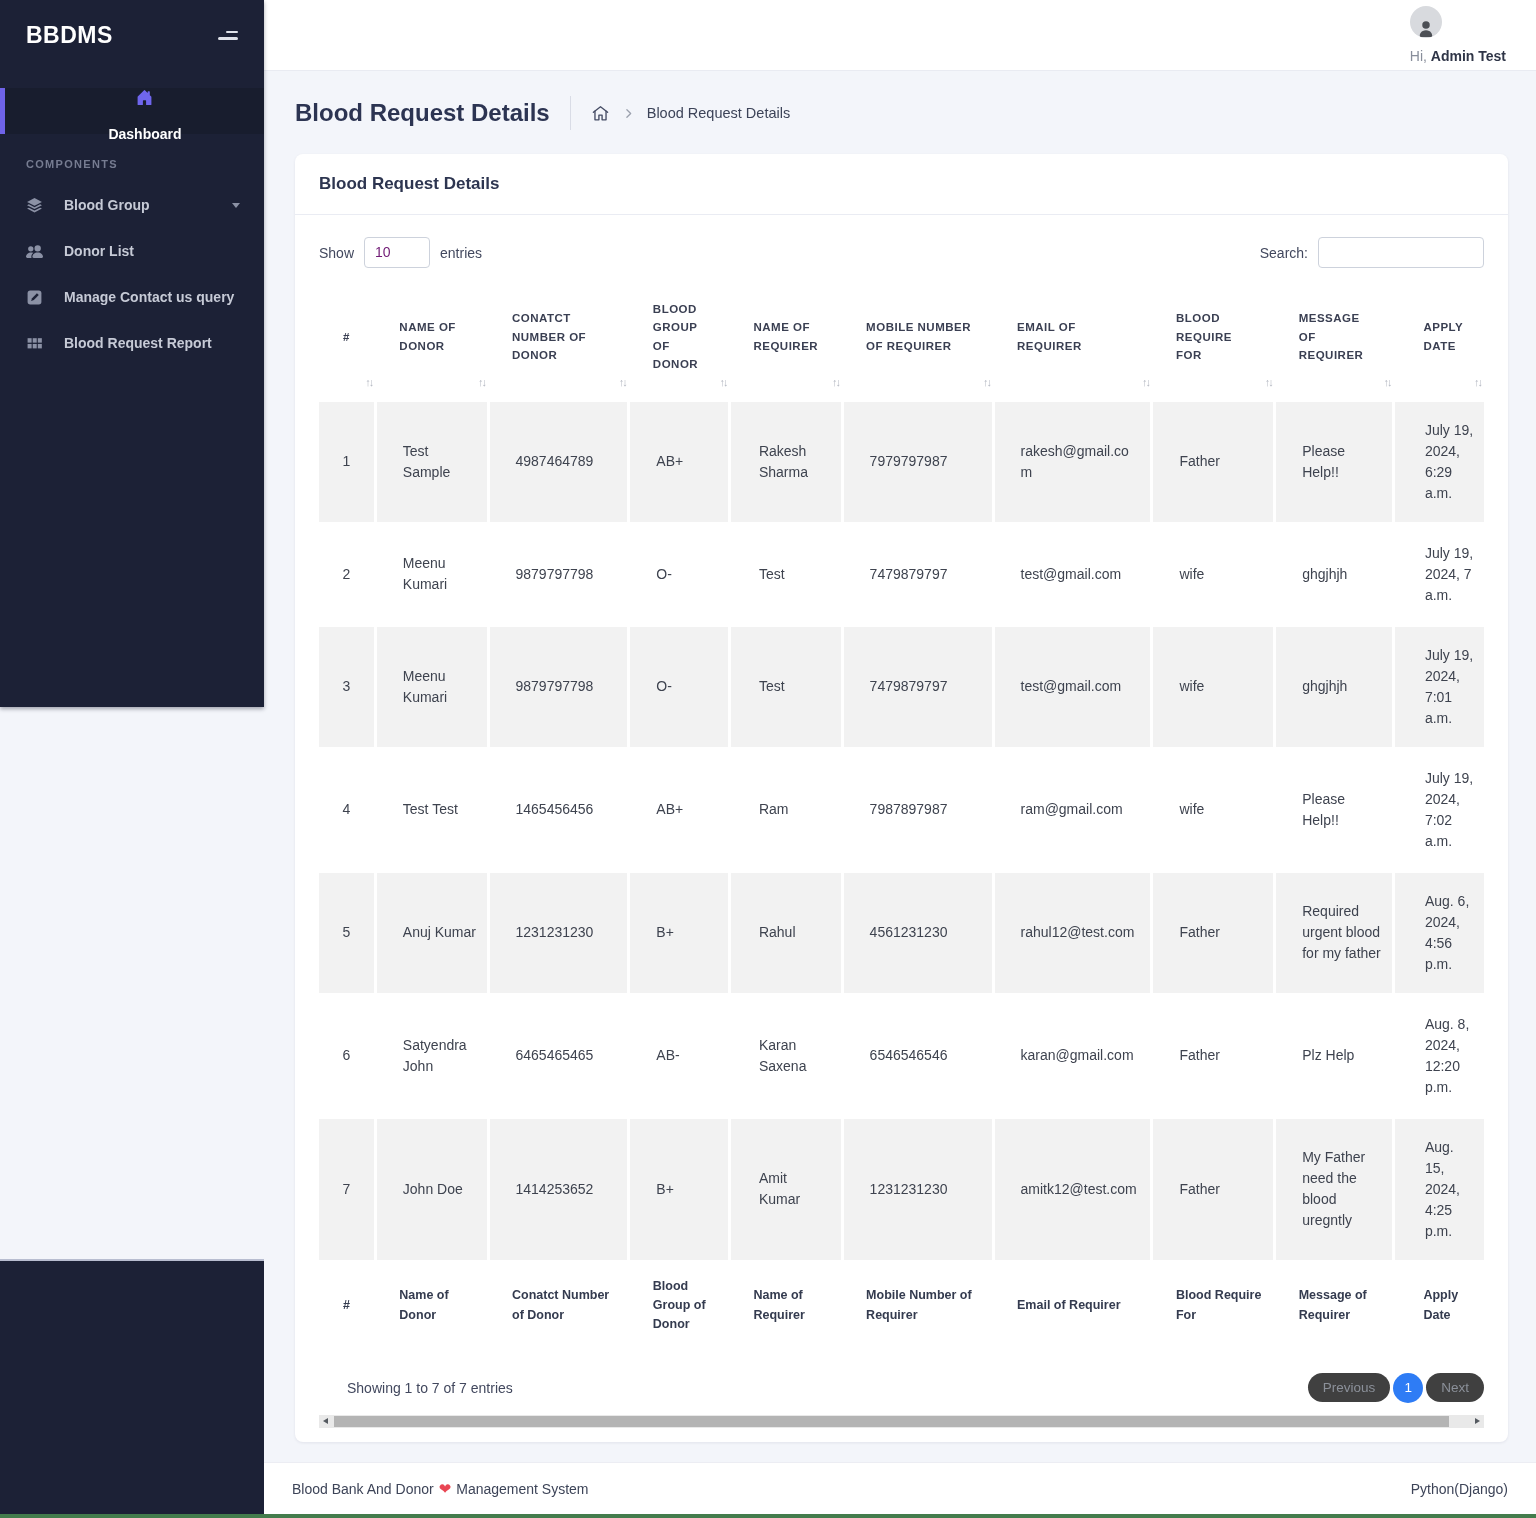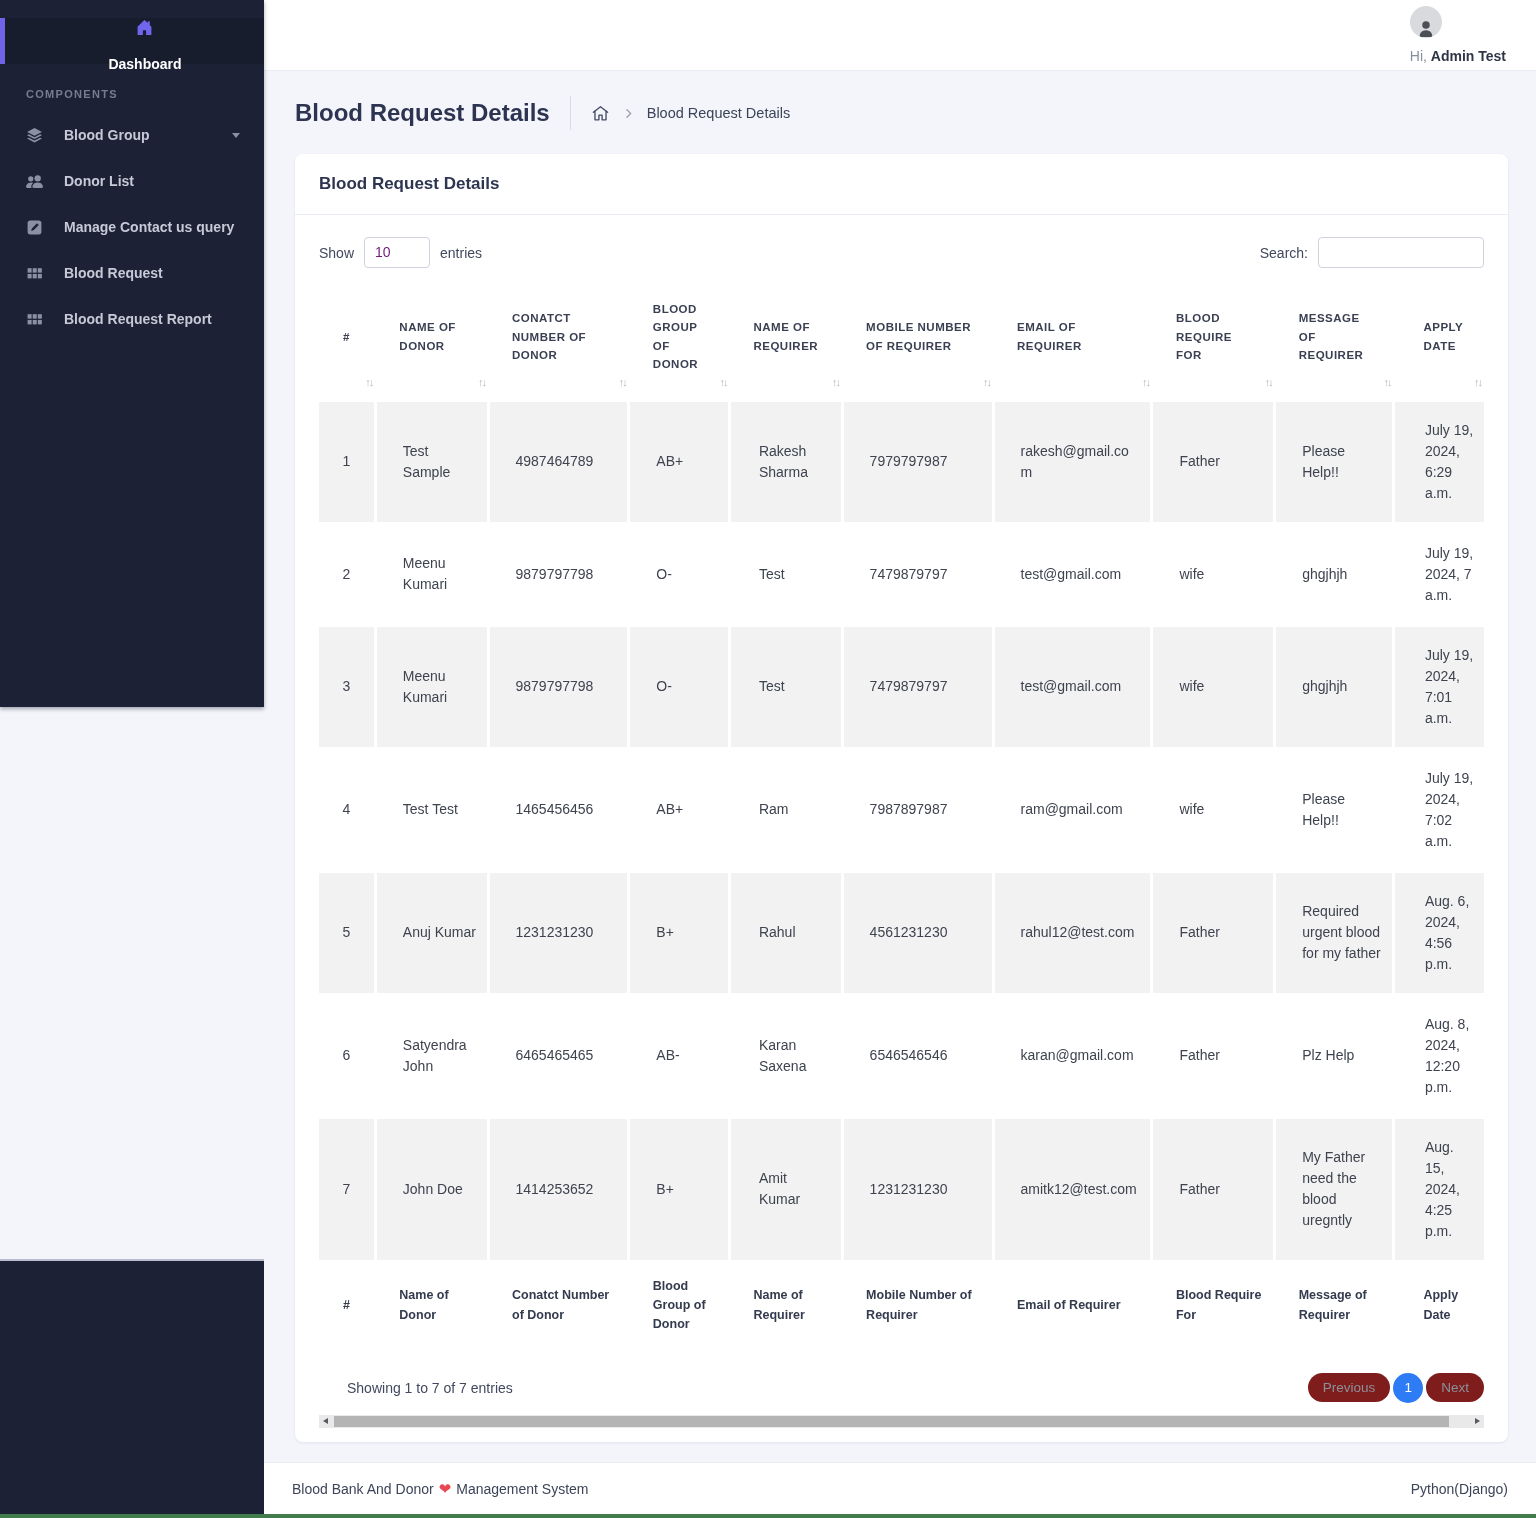--- a/index.html
+++ b/index.html
@@ -119,21 +119,21 @@
   tfoot th {
     font-size:12.5px; font-weight:700; color:#343b4f; text-align:left;
     vertical-align:middle; line-height:1.55; padding:14px 10px 24px 24px; word-wrap:break-word;
   }
   tfoot th:nth-child(10){ padding-left:30px; padding-right:8px; }
 
   .table-footer { display:flex; justify-content:space-between; align-items:center; margin-top:14px; }
   .info { font-size:14px; color:#42485e;margin-left:28px; }
   .pagination { display:flex; align-items:center; gap:3px; }
   .page-btn {
-    background:#7f1d1d; color:#8b9099; font-size:13.5px; padding:7px 15px;
+    background:#404040; color:#8b9099; font-size:13.5px; padding:7px 15px;
     border-radius:17px; cursor:pointer; text-decoration:none;
   }
   .page-current {
     background:#2e7cf5; color:#fff; width:30px; height:30px; border-radius:50%;
     display:inline-flex; align-items:center; justify-content:center; font-size:13.5px;
     cursor:pointer; text-decoration:none; z-index:2;
   }
 
   .hscrollbar { margin-top:12px; height:13px; background:#e9e9e9; position:relative; cursor:pointer; }
   .sb-thumb { position:absolute; left:15px; right:35px; top:1px; bottom:1px; background:#b4b4b4; }
@@ -150,20 +150,27 @@
   .heart { color:#e94653; font-size:15px; }
 
   .green-strip { position:absolute; left:0; right:0; bottom:0; height:4px; background:#437c4c; z-index:10; }
 
   svg { display:block; }
 </style>
 </head>
 <body>
 
 <aside class="sidebar">
+  <div class="sidebar-header">
+    <div class="logo">BBDMS</div>
+    <div class="hamburger">
+      <span class="l1"></span>
+        <span class="l2"></span>
+    </div>
+  </div>
   <nav class="nav">
     <a class="nav-item active">
       <span class="nav-icon">
         <svg width="17" height="17" viewBox="0 0 16 16" fill="currentColor">
             <path d="M6.5 14.5v-3.5c0-.25.25-.5.5-.5h2c.25 0 .5.25.5.5v3.5a.5.5 0 0 0 .5.5h4a.5.5 0 0 0 .5-.5v-7a.5.5 0 0 0-.146-.354L13 5.793V2.5a.5.5 0 0 0-.5-.5h-1a.5.5 0 0 0-.5.5v1.293L8.354 1.146a.5.5 0 0 0-.708 0l-6 6A.5.5 0 0 0 1.5 7.5v7a.5.5 0 0 0 .5.5h4a.5.5 0 0 0 .5-.5"></path>
           </svg>
       </span>
       <span class="nav-label">Dashboard</span>
     </a>
     <div class="components-label">COMPONENTS</div>
@@ -192,33 +199,20 @@
     <a class="nav-item">
       <span class="nav-icon">
         <svg width="17" height="17" viewBox="0 0 16 16" fill="currentColor">
             <rect x="1.5" y="1.5" width="13" height="13" rx="2.5"></rect>
             <path d="M4.8 11.2l.9-2.6 4.6-4.6 1.7 1.7-4.6 4.6z" fill="#1c2136"></path>
           </svg>
       </span>
       <span class="nav-label">Manage Contact us query</span>
     </a>
 
-    <a class="nav-item">
-      <span class="nav-icon">
-        <svg width="17" height="17" viewBox="0 0 16 16" fill="currentColor">
-            <rect x="1.5" y="3" width="3.8" height="4.2"></rect>
-            <rect x="6.3" y="3" width="3.8" height="4.2"></rect>
-            <rect x="11.1" y="3" width="3.8" height="4.2"></rect>
-            <rect x="1.5" y="8.4" width="3.8" height="4.2"></rect>
-            <rect x="6.3" y="8.4" width="3.8" height="4.2"></rect>
-            <rect x="11.1" y="8.4" width="3.8" height="4.2"></rect>
-          </svg>
-      </span>
-      <span class="nav-label">Blood Request</span>
-    </a>
 
     <a class="nav-item">
       <span class="nav-icon">
         <svg width="17" height="17" viewBox="0 0 16 16" fill="currentColor">
             <rect x="1.5" y="3" width="3.8" height="4.2"></rect>
             <rect x="6.3" y="3" width="3.8" height="4.2"></rect>
             <rect x="11.1" y="3" width="3.8" height="4.2"></rect>
             <rect x="1.5" y="8.4" width="3.8" height="4.2"></rect>
             <rect x="6.3" y="8.4" width="3.8" height="4.2"></rect>
             <rect x="11.1" y="8.4" width="3.8" height="4.2"></rect>

